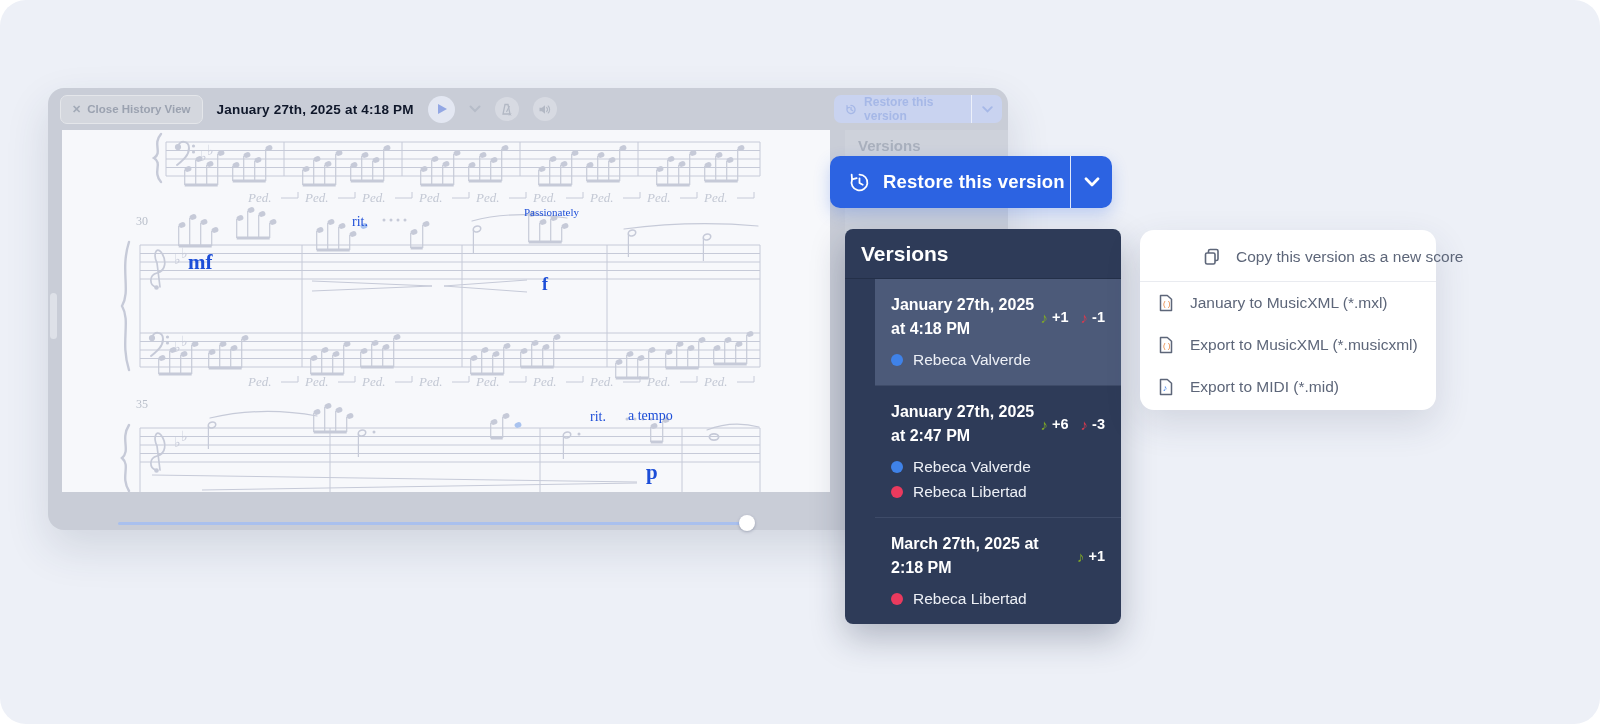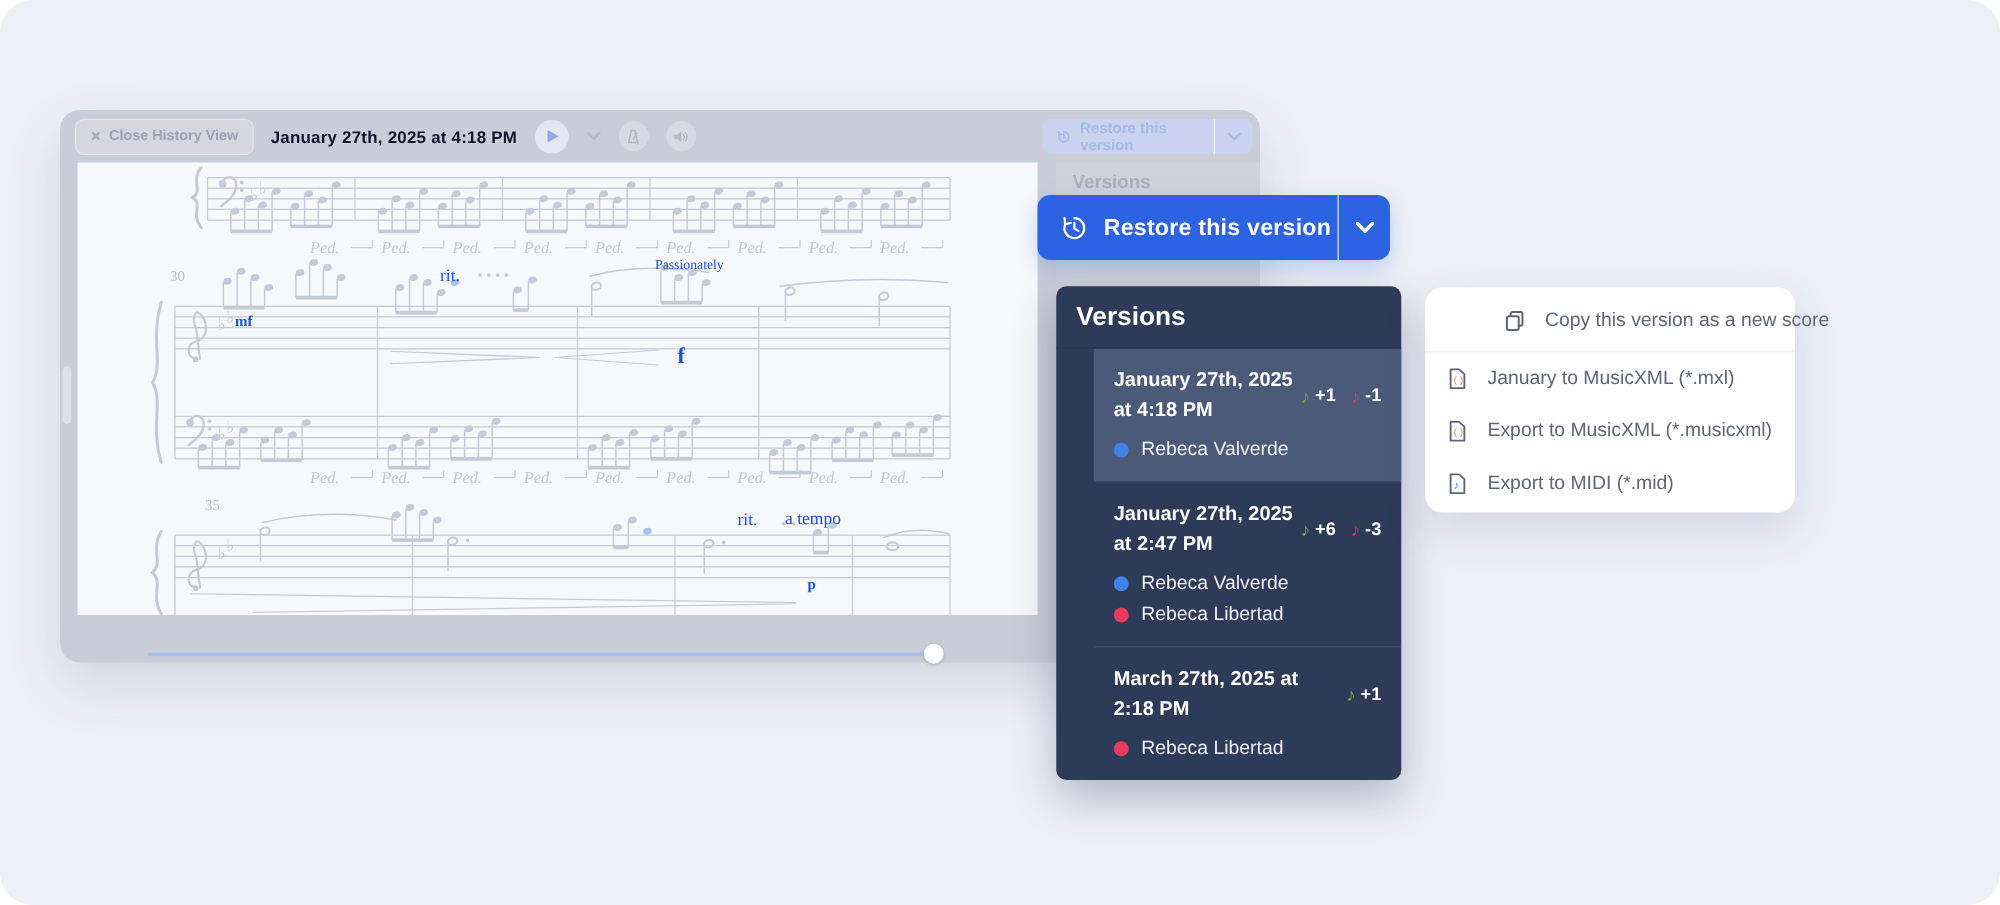--- a/index.html
+++ b/index.html
@@ -17,21 +17,21 @@
   .tb-circle{width:24px;height:24px;border-radius:50%;background:#d7dae2;display:flex;align-items:center;justify-content:center;color:#b2b8c4;}
   .faded-restore{position:absolute;right:6px;top:7px;height:28px;width:168px;border-radius:7px;background:#c9d3f0;display:flex;align-items:center;}
   .faded-restore .fr-main{flex:1;display:flex;align-items:center;gap:7px;padding-left:11px;color:#a6b8e7;font-size:12px;font-weight:700;}
   .faded-restore .fr-div{width:1px;height:100%;background:rgba(255,255,255,.65);}
   .faded-restore .fr-chev{width:30px;display:flex;align-items:center;justify-content:center;}
 
   .score-page{position:absolute;left:14px;top:42px;width:768px;height:362px;background:#f7f8fb;overflow:hidden;}
   .score-page svg{position:absolute;left:0;top:0;}
   .mark{position:absolute;color:#1d4ed8;font-family:"Liberation Serif",serif;}
   .mark.num{font-style:normal;font-size:12px;color:#b9bfca;}
-  .mark.dyn{font-weight:700;font-size:12px;}
+  .mark.dyn{font-weight:700;font-size:21px;}
   .mark.word{font-size:14px;}
   .mark.pass{font-size:11px;}
 
   .faded-panel{position:absolute;left:797px;top:42px;width:163px;height:400px;background:#ced2db;}
   .faded-panel .fp-head{position:absolute;left:13px;top:7px;font-size:15px;font-weight:700;color:#a9b0bd;}
   .faded-collab{position:absolute;left:33px;top:73px;font-size:13px;color:#b2b9c6;display:flex;align-items:center;gap:7px;}
   .faded-dot{width:9px;height:9px;border-radius:50%;background:#bcc9e2;}
 
   .scrub-line{position:absolute;left:70px;top:434px;width:629px;height:3px;border-radius:2px;background:#a9c0ee;}
   .scrub-handle{position:absolute;left:691px;top:427px;width:16px;height:16px;border-radius:50%;background:#ffffff;box-shadow:0 1px 3px rgba(60,70,100,.35);}
@@ -503,21 +503,21 @@
           <circle cx="565" cy="289" r="1.5" fill="#c6cad8"></circle>
           <circle cx="573" cy="289" r="1.5" fill="#c6cad8"></circle>
           <circle cx="581" cy="289" r="1.5" fill="#c6cad8"></circle>
           <circle cx="589" cy="289" r="1.5" fill="#c6cad8"></circle>
         </svg>
       <span class="mark num" style="left:74px;top:84px;">30</span>
       <span class="mark dyn" style="left:126px;top:120px;">mf</span>
       <span class="mark word" style="left:290px;top:84px;">rit.</span>
       <span class="mark pass" style="left:462px;top:76px;">Passionately</span>
       <span class="mark dyn" style="left:480px;top:144px;font-size:18px;">f</span>
-      <span class="mark num" style="left:74px;top:267px;margin-left:28px;">35</span>
+      <span class="mark num" style="left:74px;top:267px;">35</span>
       <span class="mark word" style="left:528px;top:279px;">rit.</span>
       <span class="mark word" style="left:566px;top:278px;">a tempo</span>
       <span class="mark dyn" style="left:584px;top:330px;">p</span>
     </div>
 
     <div class="faded-panel">
       <div class="fp-head">Versions</div>
     </div>
     <div class="faded-collab" style="left:830px;">
       <span class="faded-dot"></span>

